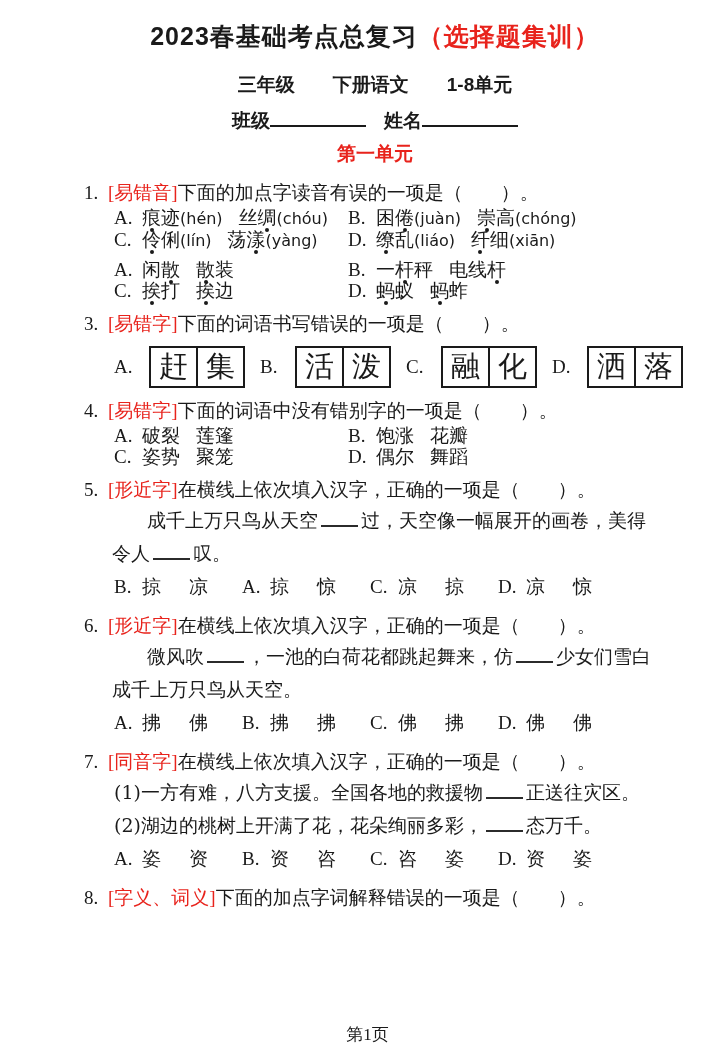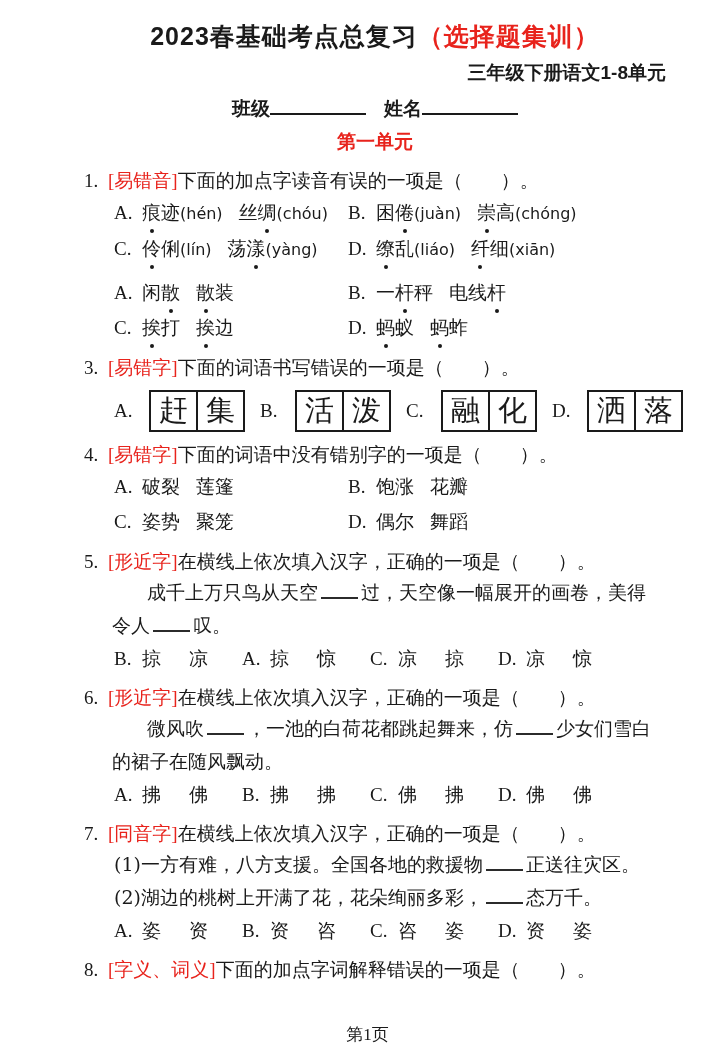--- a/index.html
+++ b/index.html
@@ -4,33 +4,33 @@
 <style>
   html,body{margin:0;padding:0;background:#ffffff;}
   .page{
     width:720px;height:1060px;box-sizing:border-box;position:relative;
     background:#ffffff;color:#1a1a1a;overflow:hidden;
     padding:20px 54px 0 84px;
     font-family:"Liberation Serif","DejaVu Serif",serif;
   }
   
   header{text-align:center;font-family:"Liberation Sans","DejaVu Sans",sans-serif;font-weight:700;}
-  .title{font-size:25px;line-height:32px;margin-bottom:9px;letter-spacing:1px;}
+  .title{font-size:25px;line-height:32px;margin-bottom:21px;letter-spacing:1px;}
   .t-red,.tag,.section{color:#e8231c;}
-  .subtitle{font-size:19px;line-height:24px;margin-bottom:9px;display:flex;justify-content:flex-end;}
+  .subtitle{font-size:19px;line-height:24px;margin-bottom:9px;display:flex;justify-content:center;gap:38px;}
   .fill-line{font-size:19px;line-height:24px;margin-bottom:9px;}
   .uline{display:inline-block;width:96px;height:1em;border-bottom:2px solid #1a1a1a;vertical-align:baseline;}
   .uline.first{margin-right:18px;}
   .section{font-size:19px;line-height:24px;margin-bottom:8px;}
   
   main{font-size:19px;margin-top:12px;}
   .q{margin-bottom:8px;}
   .stem{line-height:29px;}
   .qnum{display:inline-block;min-width:24px;}
-  .optgrid{display:grid;grid-template-columns:234px 1fr;margin-left:30px;line-height:34px;}
+  .optgrid{display:grid;grid-template-columns:234px 1fr;margin-left:30px;line-height:21px;}
   .group{white-space:nowrap;}
   .lab{display:inline-block;min-width:28px;}
   .word{display:inline-block;}
   .word + .word{margin-left:16px;}
   .kai{font-family:"DejaVu Serif",serif;}
   .dotted{position:relative;display:inline-block;}
   .dotted::after{
     content:"";position:absolute;left:50%;transform:translateX(-50%);
     bottom:-4px;width:4px;height:4px;border-radius:50%;background:#1a1a1a;
   }
@@ -197,21 +197,21 @@
     </section>
 
     <section class="q">
       <div class="stem">
         <span class="qnum">6.</span><span class="tag">[形近字]</span><span>在横线上依次填入汉字，正确的一项是（　　）。</span>
       </div>
       <div class="pline pl-first kai">
         <span>微风吹</span><span class="blank"></span><span>，一池的白荷花都跳起舞来，仿</span><span class="blank"></span><span>少女们雪白</span>
       </div>
       <div class="pline pl-cont kai">
-        <span>的裙子在随风飘动。</span>
+        <span>成千上万只鸟从天空。</span>
       </div>
       <div class="choicerow">
         <span class="choice"><span class="lab">A.</span><span class="c1 kai">拂</span><span class="kai">佛</span></span>
         <span class="choice"><span class="lab">B.</span><span class="c1 kai">拂</span><span class="kai">拂</span></span>
         <span class="choice"><span class="lab">C.</span><span class="c1 kai">佛</span><span class="kai">拂</span></span>
         <span class="choice"><span class="lab">D.</span><span class="c1 kai">佛</span><span class="kai">佛</span></span>
       </div>
     </section>
 
     <section class="q">

